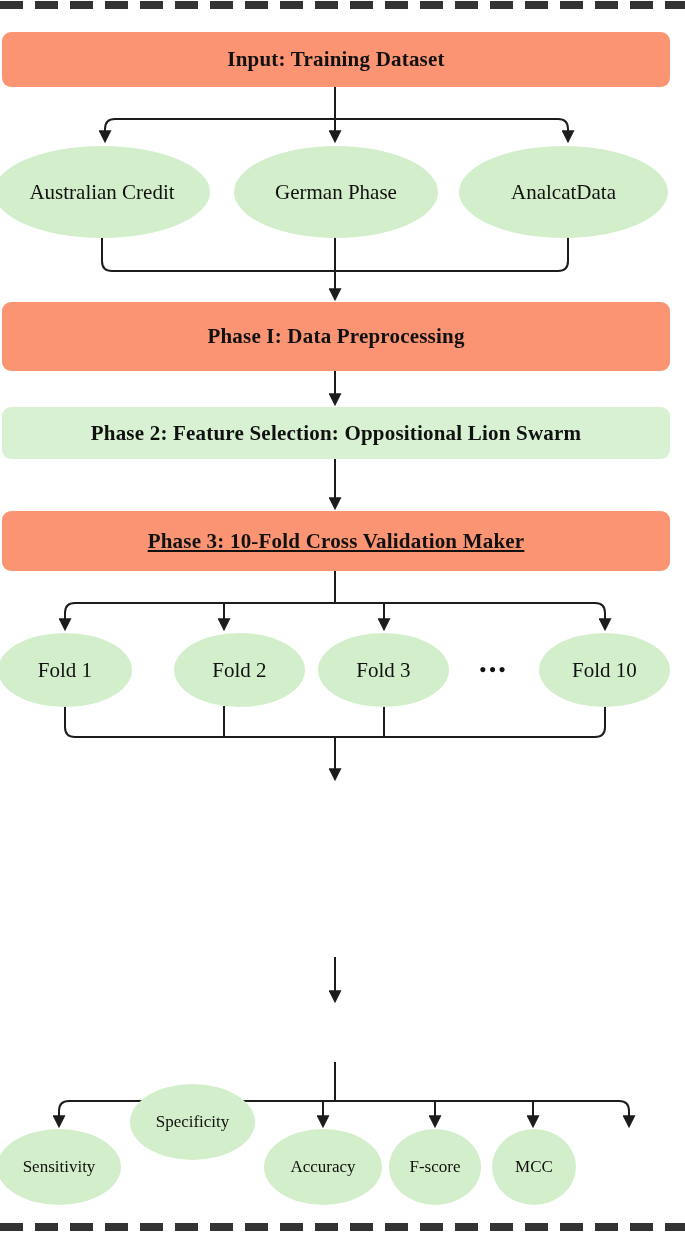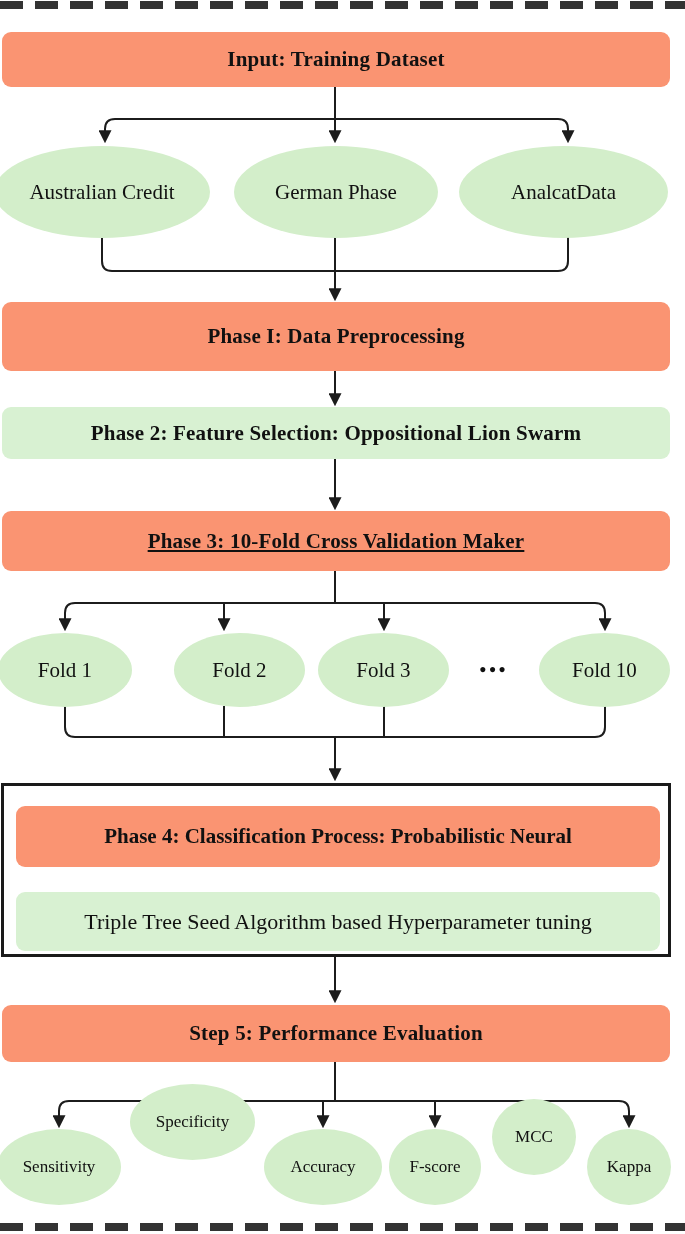--- a/index.html
+++ b/index.html
@@ -162,27 +162,21 @@
   <div class="phase-box greenbox" style="top:407px; height:52px;">Phase 2: Feature Selection: Oppositional Lion Swarm</div>
 
   <div class="phase-box salmon" style="top:511px; height:60px;text-decoration:underline;">Phase 3: 10-Fold Cross Validation Maker</div>
 
   <div class="ellipse" style="left:-2px; top:633px; width:134px; height:74px;">Fold 1</div>
   <div class="ellipse" style="left:174px; top:633px; width:131px; height:74px;">Fold 2</div>
   <div class="ellipse" style="left:318px; top:633px; width:131px; height:74px;">Fold 3</div>
   <div class="dots">•••</div>
   <div class="ellipse" style="left:539px; top:633px; width:131px; height:74px;">Fold 10</div>
 
-  <div class="group-box">
-    <div class="inner-box inner-title salmon">Phase 4: Classification Process: Probabilistic Neural</div>
-    <div class="inner-box inner-sub greenbox">Triple Tree Seed Algorithm based Hyperparameter tuning</div>
-  </div>
 
-  <div class="phase-box salmon" style="top:1005px; height:57px;">Step 5: Performance Evaluation</div>
 
   <div class="ellipse metric" style="left:-3px; top:1129px; width:124px; height:76px;">Sensitivity</div>
   <div class="ellipse metric" style="left:130px; top:1084px; width:125px; height:76px;">Specificity</div>
   <div class="ellipse metric" style="left:264px; top:1129px; width:118px; height:76px;">Accuracy</div>
   <div class="ellipse metric" style="left:389px; top:1129px; width:92px; height:76px;">F-score</div>
-  <div class="ellipse metric" style="left:492px; top:1099px; width:84px; height:76px;">MCC</div>
-  <div class="ellipse metric" style="left:587px; top:1129px; width:84px; height:76px;">Kappa</div>
+  <div class="ellipse metric" style="left:492px; top:1129px; width:84px; height:76px;">MCC</div>
 
 </div>
 
 </body></html>

